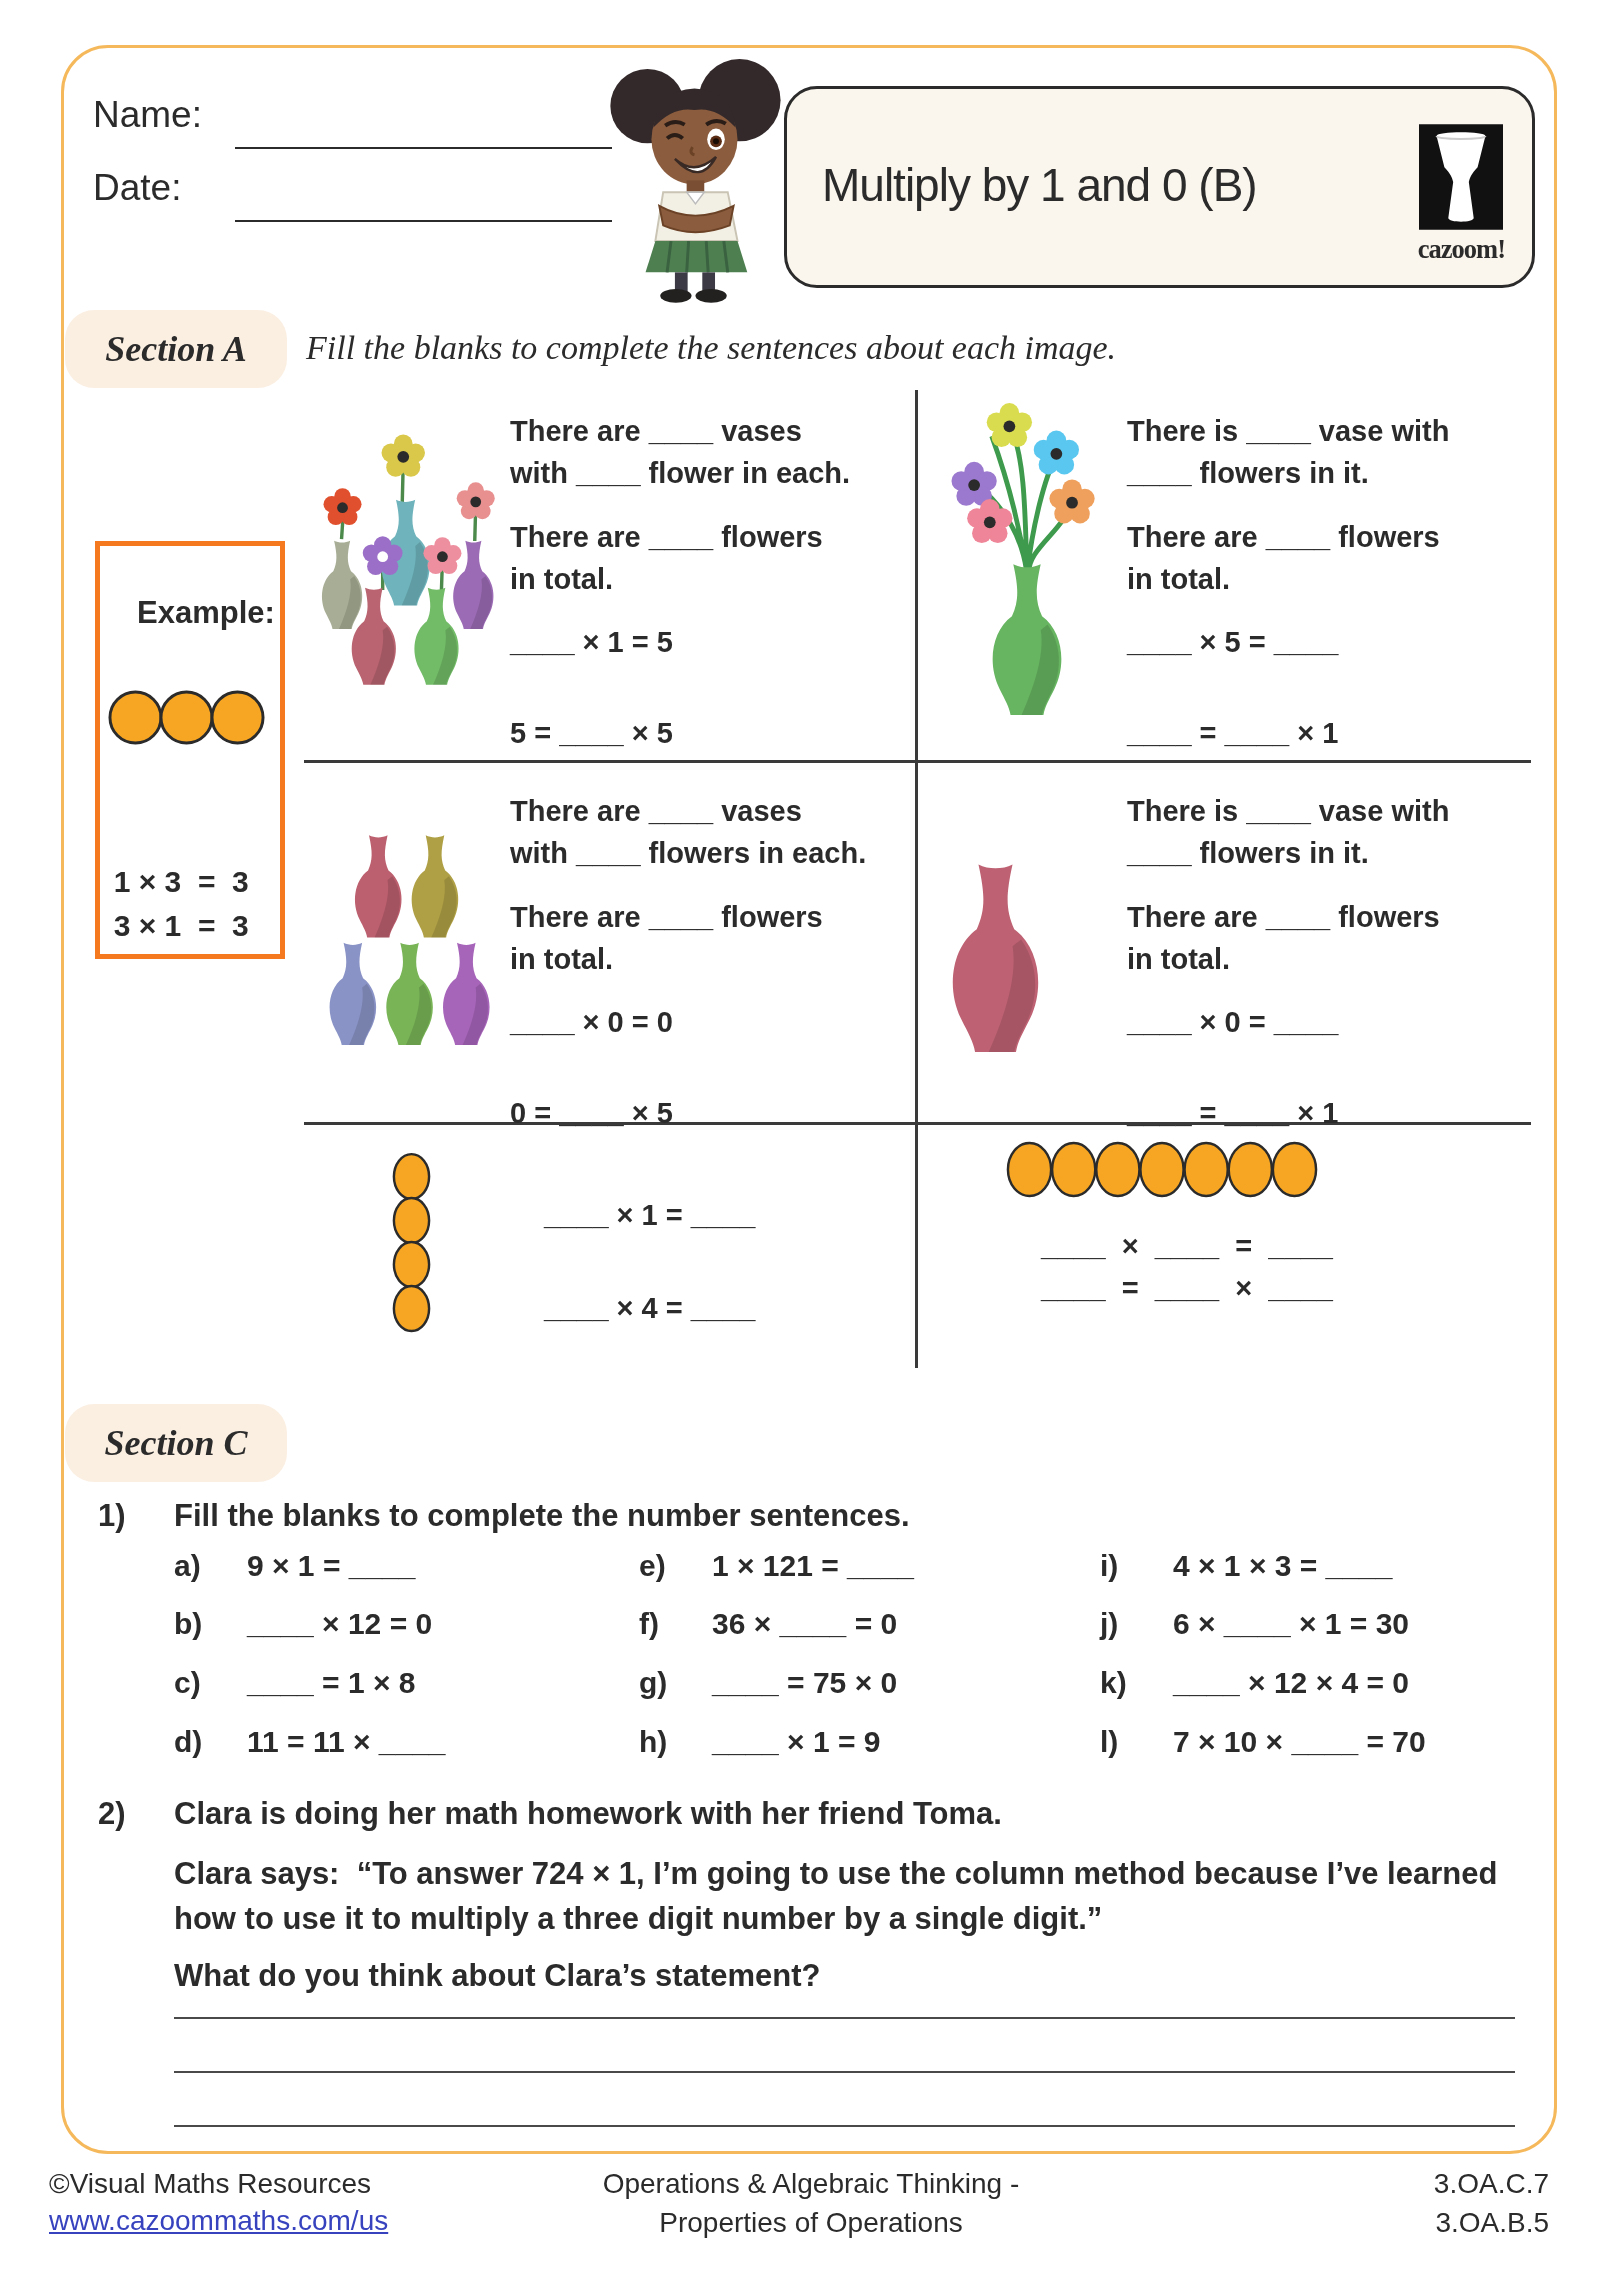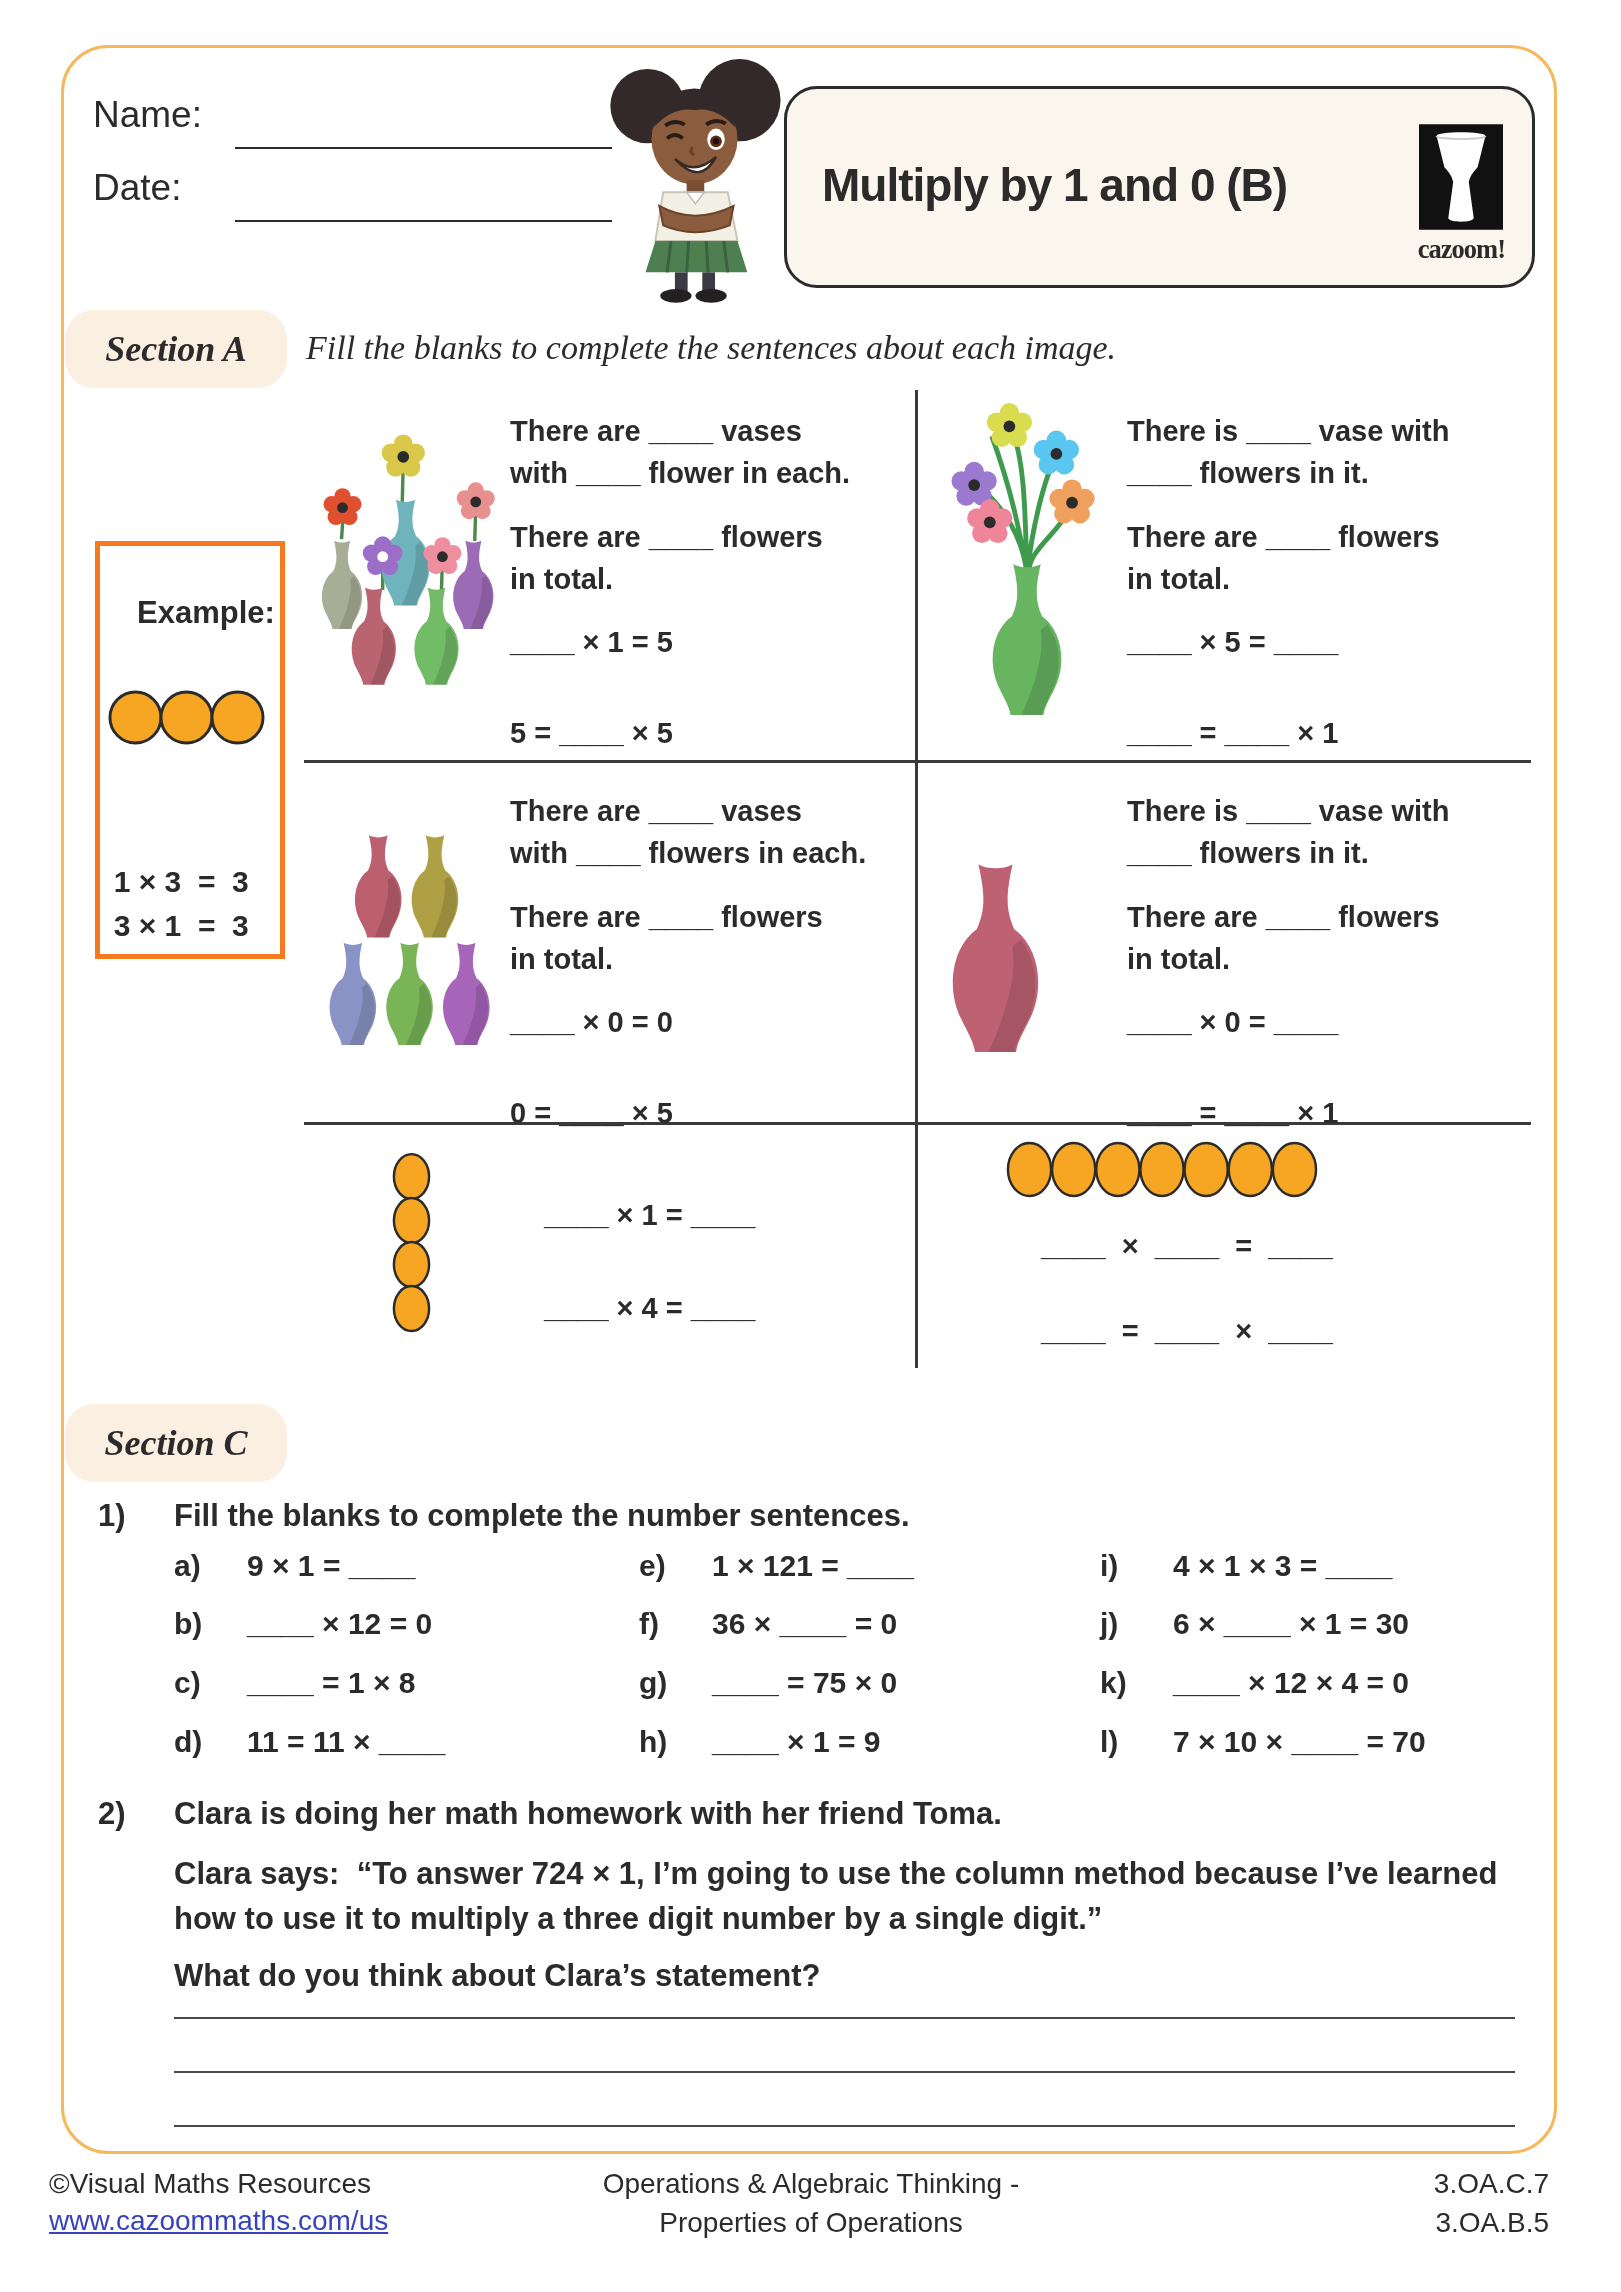--- a/index.html
+++ b/index.html
@@ -5,21 +5,21 @@
   html,body { margin:0; padding:0; background:#ffffff; }
   .page { position:relative; width:1621px; height:2293px; background:#ffffff;
           font-family:"Liberation Sans", sans-serif; color:#2b2b2b; overflow:hidden; }
   .abs { position:absolute; }
   .frame { left:61px; top:45px; width:1490px; height:2103px;
            border:3.9px solid #F5B95B; border-radius:47px; }
   .hdr-label { font-size:37px; font-weight:normal; }
   .write-line { border-bottom:2.9px solid #2b2b2b; height:0; }
   .title-box { left:784px; top:86px; width:745px; height:196px; background:#FBF6ED;
                border:3.9px solid #2b2b2b; border-radius:33px; }
-  .title-text { position:absolute; left:35px; top:69px; font-size:46px; font-weight:bold; letter-spacing:-1px; }
+  .title-text { position:absolute; left:35px; top:69px; font-size:46px; font-weight:normal; letter-spacing:-1px; }
   .logo { position:absolute; right:17.6px; top:35px; width:106px; text-align:center; }
   .logo-text { font-family:"Liberation Serif", serif; font-weight:bold; font-size:26.5px; letter-spacing:-1px; margin-top:0px; }
   .section-pill { width:222px; height:78px; background:#FBEFE2; border-radius:29px;
                   display:flex; align-items:center; justify-content:center;
                   font-family:"Liberation Serif", serif; font-style:italic; font-weight:bold; font-size:36px; }
   .instruction { font-family:"Liberation Serif", serif; font-style:italic; font-size:34px; }
   .gridline { background:#3a3a3a; }
   .example-box { left:95px; top:541px; width:180px; height:408px; border:5.9px solid #F4791F; }
   .example-label { position:absolute; left:16px; top:49px; width:100%; text-align:center; font-size:31px; font-weight:bold; }
   .example-eqs { position:absolute; left:13.7px; top:314px; font-size:30px; font-weight:bold; line-height:44px; white-space:pre; }
@@ -239,21 +239,21 @@
     <ellipse cx="25" cy="31" rx="22" ry="27" fill="#F6A622" stroke="#2b2b2b" stroke-width="2.5"></ellipse>
     <ellipse cx="70" cy="31" rx="22" ry="27" fill="#F6A622" stroke="#2b2b2b" stroke-width="2.5"></ellipse>
     <ellipse cx="115" cy="31" rx="22" ry="27" fill="#F6A622" stroke="#2b2b2b" stroke-width="2.5"></ellipse>
     <ellipse cx="160" cy="31" rx="22" ry="27" fill="#F6A622" stroke="#2b2b2b" stroke-width="2.5"></ellipse>
     <ellipse cx="205" cy="31" rx="22" ry="27" fill="#F6A622" stroke="#2b2b2b" stroke-width="2.5"></ellipse>
     <ellipse cx="250" cy="31" rx="22" ry="27" fill="#F6A622" stroke="#2b2b2b" stroke-width="2.5"></ellipse>
     <ellipse cx="295" cy="31" rx="22" ry="27" fill="#F6A622" stroke="#2b2b2b" stroke-width="2.5"></ellipse>
   </svg>
   <div class="abs" style="left:1041px;top:1225px">
     <div class="eq3">____  ×  ____  =  ____</div>
-    <div class="eq3" style="margin-top:43px">____  =  ____  ×  ____</div>
+    <div class="eq3" style="">____  =  ____  ×  ____</div>
   </div>
 
   <div class="abs section-pill" style="left:65px;top:1404px">Section C</div>
 
   <div class="abs q-num" style="left:98px;top:1498px">1)</div>
   <div class="abs q-text" style="left:174px;top:1498px">Fill the blanks to complete the number sentences.</div>
 
   <div class="abs qitem" style="left:174px;top:1549px"><span class="qlabel">a)</span><span>9 × 1 = ____</span></div>
   <div class="abs qitem" style="left:174px;top:1607px"><span class="qlabel">b)</span><span>____ × 12 = 0</span></div>
   <div class="abs qitem" style="left:174px;top:1666px"><span class="qlabel">c)</span><span>____ = 1 × 8</span></div>

